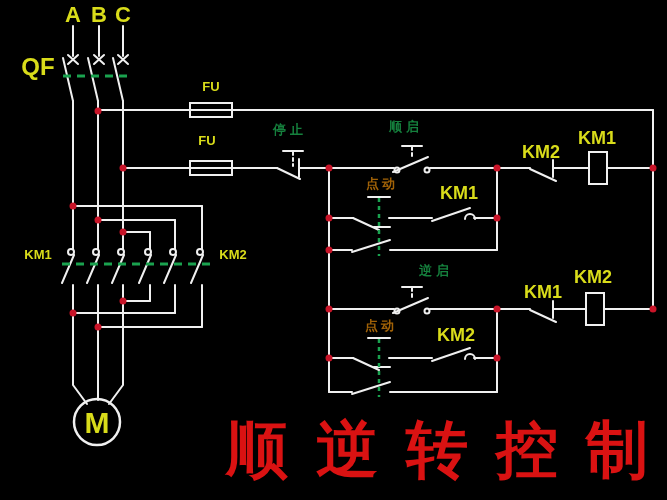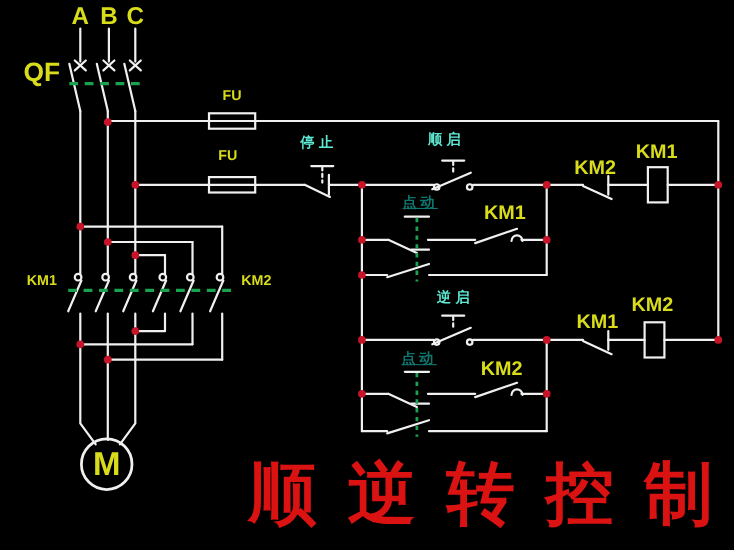--- a/index.html
+++ b/index.html
@@ -6,22 +6,22 @@
   .stage{
     position:relative;width:667px;height:500px;background:#000;
     overflow:hidden;font-family:"Liberation Sans",sans-serif;
   }
   .stage svg{position:absolute;left:0;top:0;}
   .lbl{
     position:absolute;transform:translateX(-50%);
     white-space:nowrap;font-weight:bold;line-height:1;
   }
   .yellow{color:#d9dc1a;}
-  .btn-red{color:#5eead4;letter-spacing:4px;}
-  .magenta{color:#0f766e;letter-spacing:3px;text-decoration:underline;}
+  .btn-red{color:#15803d;letter-spacing:4px;}
+  .magenta{color:#a16207;letter-spacing:3px;}
   .f22{font-size:22px;}
   .f24{font-size:24px;}
   .f20{font-size:13px;}
   .f18{font-size:18px;}
   .f30{font-size:30px;}
   .title{
     position:absolute;left:226px;top:419px;
     color:#da1212;font-size:62px;font-weight:bold;
     letter-spacing:28px;line-height:1;white-space:nowrap;
   }
@@ -228,21 +228,21 @@
   <div class="lbl yellow f20" style="left:38px;top:248px;">KM1</div>
   <div class="lbl yellow f20" style="left:233px;top:248px;">KM2</div>
 
   <div class="lbl btn-red f20" style="left:290px;top:123px;">停止</div>
   <div class="lbl btn-red f20" style="left:406px;top:120px;">顺启</div>
   <div class="lbl magenta f20" style="left:382px;top:177px;">点动</div>
   <div class="lbl yellow f18" style="left:459px;top:184px;">KM1</div>
   <div class="lbl yellow f18" style="left:541px;top:143px;">KM2</div>
   <div class="lbl yellow f18" style="left:597px;top:129px;">KM1</div>
 
-  <div class="lbl btn-red f20" style="left:414px;top:264px;">逆启</div>
+  <div class="lbl btn-red f20" style="left:436px;top:264px;">逆启</div>
   <div class="lbl magenta f20" style="left:381px;top:319px;">点动</div>
   <div class="lbl yellow f18" style="left:456px;top:326px;">KM2</div>
   <div class="lbl yellow f18" style="left:543px;top:283px;">KM1</div>
   <div class="lbl yellow f18" style="left:593px;top:268px;">KM2</div>
 
   <div class="lbl yellow f30" style="left:97px;top:408px;">M</div>
 
   <div class="title">顺逆转控制</div>
 
 </div>

